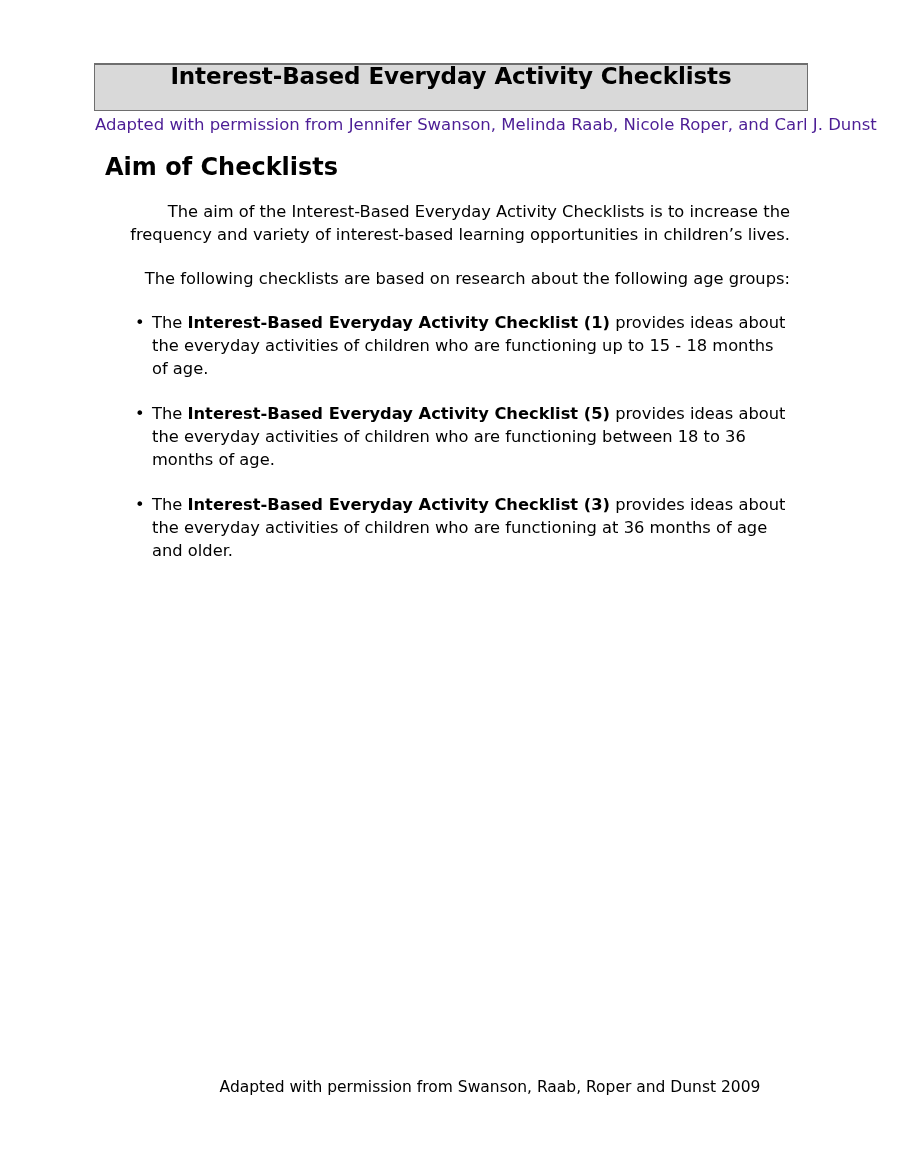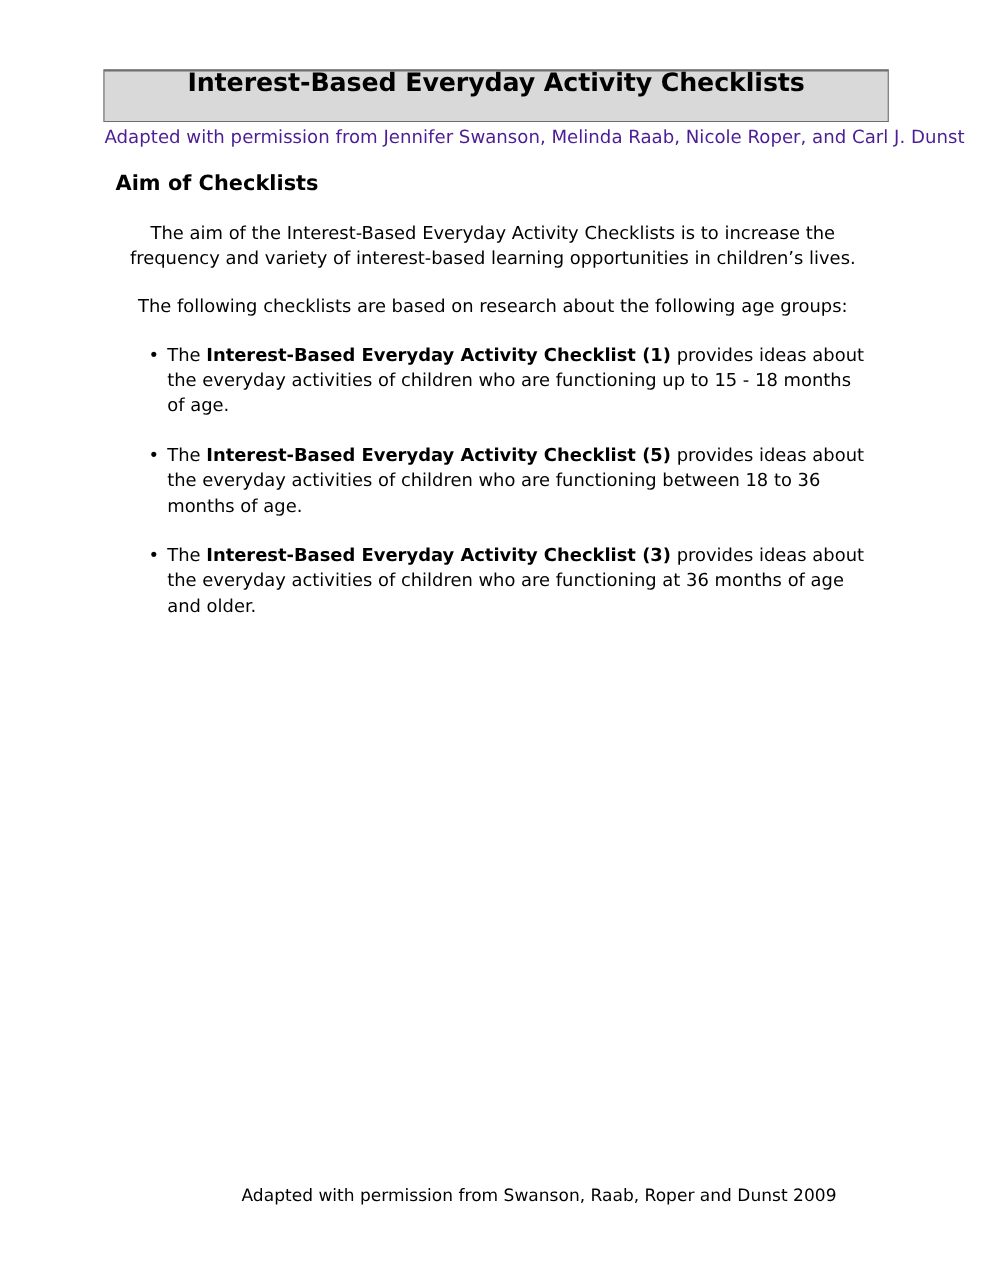--- a/index.html
+++ b/index.html
@@ -55,39 +55,39 @@
     line-height: 20px;
     white-space: nowrap;
     color: #4c1d95;
   }
 
   
   .section-heading {
     position: absolute;
     left: 105px;
     top: 155px;
-    font-size: 19px;
+    font-size: 24px;
     font-weight: bold;
     line-height: 24px;
     color: #000000;
   }
 
   
   .content {
     position: absolute;
     left: 106px;
     top: 200px;
     width: 684px;
   }
   .para {
     font-size: 16.3px;
     line-height: 23px;
     margin: 0 0 21px 0;
     color: #000000;
-    text-align: center;
+    text-align: right;
   }
   .para:last-child { margin-bottom: 0; }
 
   
   .bullet-list {
     margin: 17px 0 0 0;
     padding: 0;
     list-style: none;
   }
   .bullet-item {

